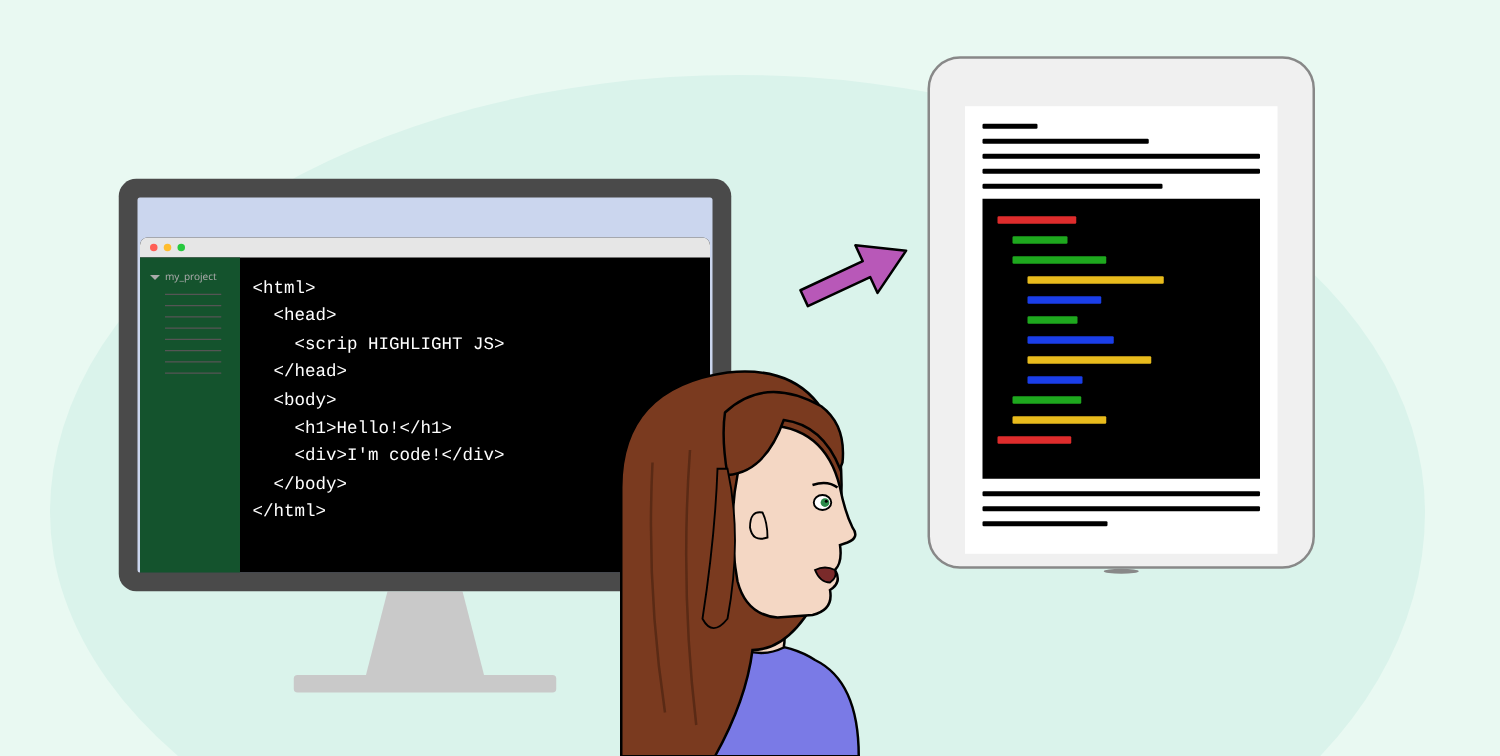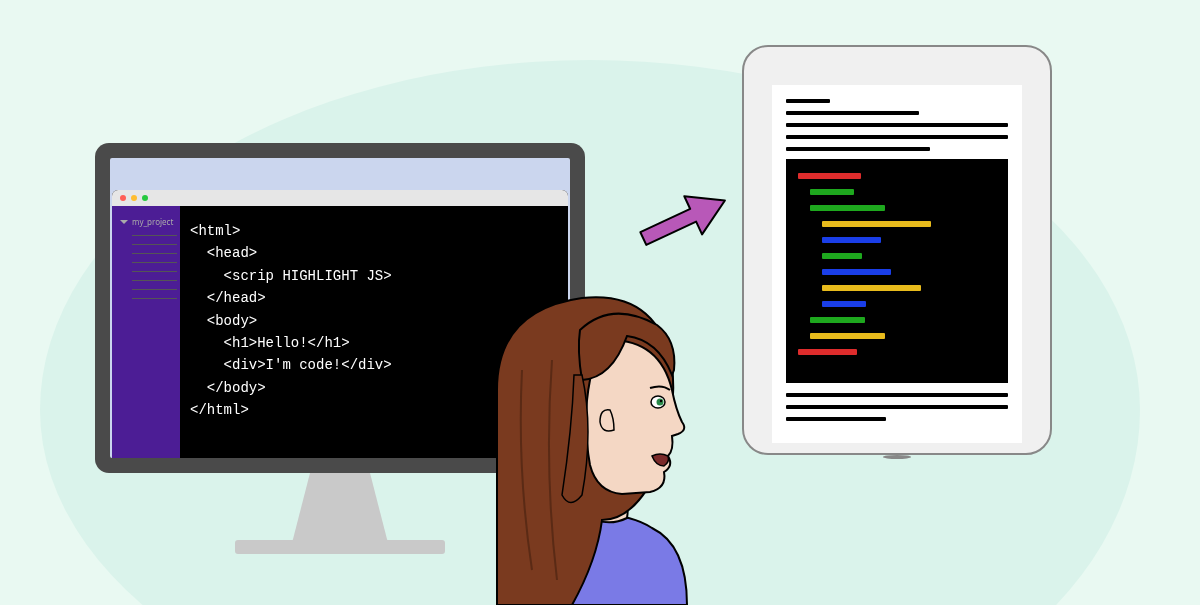--- a/index.html
+++ b/index.html
@@ -80,22 +80,22 @@
     align-items: center;
     gap: 5px;
     padding-left: 8px;
   }
   .traffic-dot { width: 6px; height: 6px; border-radius: 50%; }
   .dot-red { background: #ff5f56; }
   .dot-yellow { background: #ffbd2e; }
   .dot-green { background: #27c93f; }
   .editor-body { flex: 1; display: flex; }
   .sidebar {
-    width: 68px;
-    background: #4c1d95;
+    width: 80px;
+    background: #14532d;
     padding: 10px 8px;
     color: #aaa;
     font-size: 8px;
   }
   .sidebar-header {
     display: flex;
     align-items: center;
     gap: 4px;
     margin-bottom: 8px;
   }

